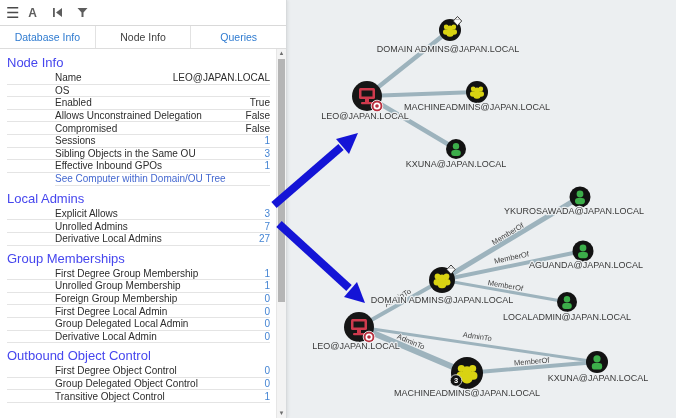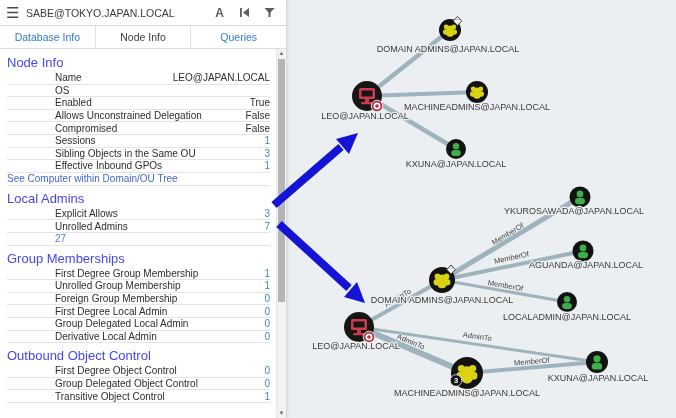--- a/index.html
+++ b/index.html
@@ -28,21 +28,21 @@
   .tab.active { color:#3e3e3e; }
 
   .content { position:absolute; top:50px; left:0; right:10px; bottom:0; overflow:hidden; padding:0 6px 0 7px; }
   .sec-title { color:#4646ee; font-size:13px; margin:5px 0 2px; font-weight:400; }
   .row { display:flex; justify-content:space-between; align-items:center; height:12.6px;
          border-bottom:1px solid #e4e4e4; font-size:10px; color:#2d2d2d;padding-left:48px; }
   .row .lbl { white-space:nowrap; }
   .row .val { white-space:nowrap; text-align:right; }
   .val.num { color:#4484d3; cursor:pointer; }
   .link-row { font-size:10px; color:#4468d0; height:13px; display:flex; align-items:center;
-              border-bottom:1px solid #e4e4e4; cursor:pointer; }
+              border-bottom:1px solid #e4e4e4; cursor:pointer;margin-left:48px; }
 
   
   .vscroll { position:absolute; top:49px; right:0; width:10px; bottom:0; background:#f3f3f3;
              border-left:1px solid #e6e6e6; z-index:11; }
   .vthumb { position:absolute; left:1px; right:1px; top:10px; height:243px; background:#b5b5b5; }
   .varrow { position:absolute; left:0; width:100%; text-align:center; font-size:6px; color:#6e6e6e; line-height:9px; }
   .varrow.up { top:0; } .varrow.down { bottom:0; }
 
   
   .nlabel { font-size:9px; fill:#3a3a3a; text-anchor:middle;
@@ -201,21 +201,20 @@
   <text class="nlabel" x="574" y="214">YKUROSAWADA@JAPAN.LOCAL</text>
   <text class="nlabel" x="586" y="268">AGUANDA@JAPAN.LOCAL</text>
   <text class="nlabel" x="567" y="320">LOCALADMIN@JAPAN.LOCAL</text>
   <text class="nlabel" x="467" y="396">MACHINEADMINS@JAPAN.LOCAL</text>
   <text class="nlabel" x="598" y="381">KXUNA@JAPAN.LOCAL</text>
 </svg>
 
 <div class="panel">
   <div class="searchbar">
     <span class="hamburger">☰</span>
-    <input class="search-input" type="text" value="SABE@TOKYO.JAPAN.LOCAL" style="">
     <span class="sb-icons">
       <span class="sb-ic">A</span>
       <span class="sb-ic">
         <svg width="11" height="11" viewBox="0 0 11 11">
             <rect x="1" y="1" width="1.8" height="9" fill="#5d5d5d"></rect>
             <polygon points="10,1 4,5.5 10,10" fill="#5d5d5d"></polygon>
           </svg>
       </span>
       <span class="sb-ic">
         <svg width="11" height="11" viewBox="0 0 11 11">
@@ -273,20 +272,21 @@
       <div class="sec-title">Local Admins</div>
       <div class="row">
           <span class="lbl">Explicit Allows</span>
           <span class="val num">3</span>
         </div>
       <div class="row">
           <span class="lbl">Unrolled Admins</span>
           <span class="val num">7</span>
         </div>
       <div class="row">
+          <span class="lbl">Derivative Local Admins</span>
           <span class="val num">27</span>
         </div>
     </div>
 
     <div class="section">
       <div class="sec-title">Group Memberships</div>
       <div class="row">
           <span class="lbl">First Degree Group Membership</span>
           <span class="val num">1</span>
         </div>

